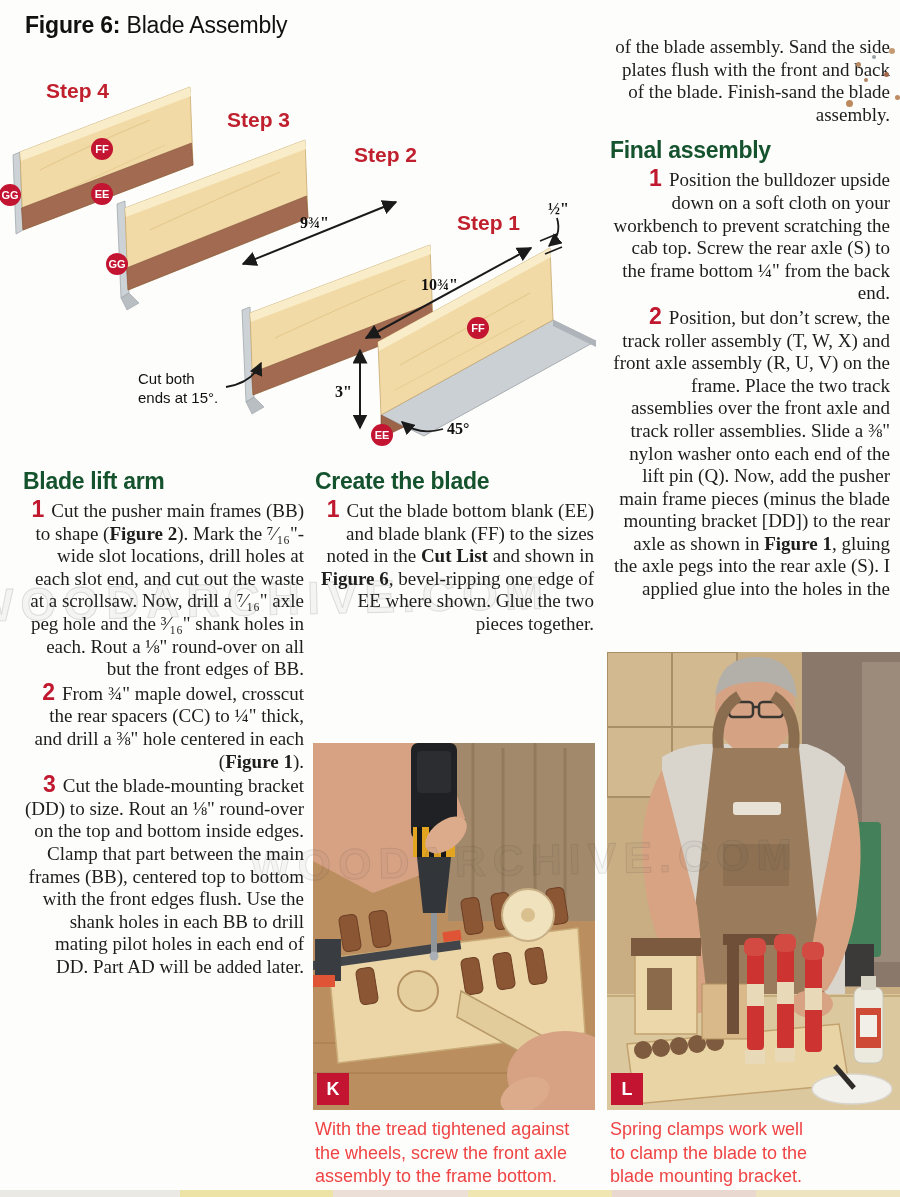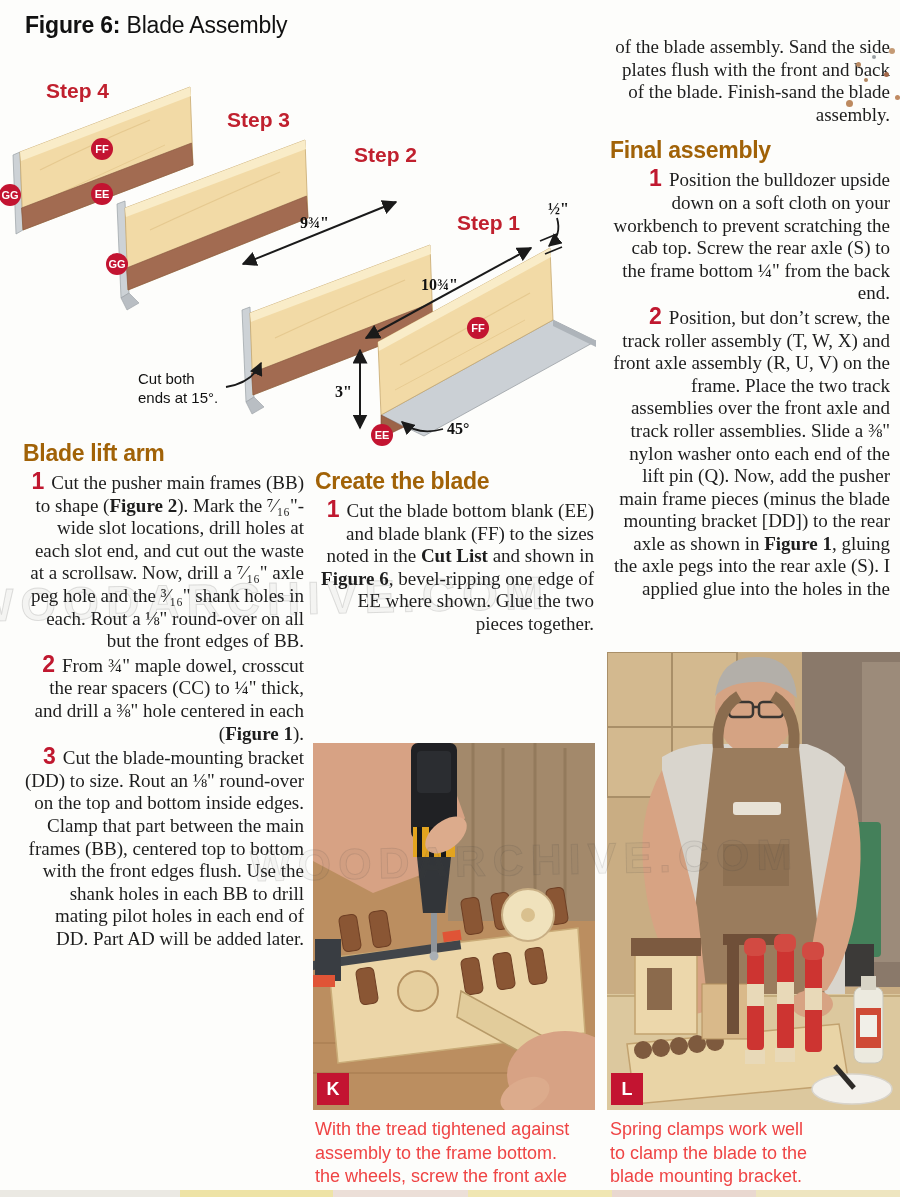--- a/index.html
+++ b/index.html
@@ -12,21 +12,21 @@
   .steplbl{font-family:"Liberation Sans",sans-serif;font-weight:bold;font-size:21px;fill:#c0202e;}
   .dimlbl{font-family:"Liberation Serif",serif;font-weight:bold;font-size:16px;fill:#111;}
   .notelbl{font-family:"Liberation Sans",sans-serif;font-size:15px;fill:#111;}
   .badge-t{font-family:"Liberation Sans",sans-serif;font-weight:bold;font-size:11px;fill:#fff;}
   .col{position:absolute;color:#1d1d1d;}
   .col p.step{margin:0;font-size:19px;line-height:22.6px;text-align:right;}
   .col p.step .b{font-weight:bold;}
   .col .num{font-family:"Liberation Sans",sans-serif;font-weight:bold;font-size:23px;
             color:#c0182f;padding-right:7px;line-height:1;}
   .col h2{font-family:"Liberation Sans",sans-serif;font-weight:bold;font-size:23px;
-          color:#a16207;margin:0 0 3px 0;letter-spacing:-0.3px;}
+          color:#14532d;margin:0 0 3px 0;letter-spacing:-0.3px;}
   .col h2 + p, .col p + h2{margin-top:0;}
   .col p + h2{margin-top:11px;}
   .photo{position:absolute;overflow:hidden;}
   .photo-badge{position:absolute;left:4px;bottom:5px;width:32px;height:32px;background:#c31431;
                color:#fff;font-family:"Liberation Sans",sans-serif;font-weight:bold;font-size:18px;
                display:flex;align-items:center;justify-content:center;}
   .caption{position:absolute;font-family:"Liberation Sans",sans-serif;font-size:18px;
            line-height:23.5px;color:#ef4444;}
   .wm{position:absolute;white-space:nowrap;font-family:"Liberation Sans",sans-serif;font-weight:bold;
       font-size:46px;letter-spacing:7px;color:rgba(80,80,80,0.05);
@@ -148,21 +148,21 @@
     <g>
       <circle cx="478" cy="278" r="11" fill="#c31431"></circle>
       <text class="badge-t" x="478" y="282" text-anchor="middle">FF</text>
     </g>
     <g>
       <circle cx="382" cy="385" r="11" fill="#c31431"></circle>
       <text class="badge-t" x="382" y="389" text-anchor="middle">EE</text>
     </g>
   </svg>
 
-  <div class="col" style="left:23px;top:440px;width:281px;">
+  <div class="col" style="left:23px;top:468px;width:281px;">
       <h2>Blade lift arm</h2>
       <p class="step"><span class="num">1</span><span>Cut the pusher main frames (BB) to shape (</span><span class="b">Figure 2</span><span>). Mark the ⁷⁄₁₆"-wide slot locations, drill holes at each slot end, and cut out the waste at a scrollsaw. Now, drill a ⁷⁄₁₆" axle peg hole and the ³⁄₁₆" shank holes in each. Rout a ⅛" round-over on all but the front edges of BB.</span></p>
       <p class="step"><span class="num">2</span><span>From ¾" maple dowel, crosscut the rear spacers (CC) to ¼" thick, and drill a ⅜" hole centered in each (</span><span class="b">Figure 1</span><span>).</span></p>
       <p class="step"><span class="num">3</span><span>Cut the blade-mounting bracket (DD) to size. Rout an ⅛" round-over on the top and bottom inside edges. Clamp that part between the main frames (BB), centered top to bottom with the front edges flush. Use the shank holes in each BB to drill mating pilot holes in each end of DD. Part AD will be added later.</span></p>
     </div>
   <div class="col" style="left:315px;top:468px;width:279px;">
       <h2>Create the blade</h2>
       <p class="step"><span class="num">1</span><span>Cut the blade bottom blank (EE) and blade blank (FF) to the sizes noted in the </span><span class="b">Cut List</span><span> and shown in </span><span class="b">Figure 6</span><span>, bevel-ripping one edge of EE where shown. Glue the two pieces together.</span></p>
     </div>
   <div class="col" style="left:610px;top:36px;width:280px;">
@@ -289,22 +289,22 @@
         <rect x="254" y="324" width="15" height="14" fill="#d8d4c6"></rect>
         <rect x="249" y="356" width="25" height="40" fill="#cf4a35"></rect>
         <rect x="253" y="363" width="17" height="22" fill="#f1efe8"></rect>
       </g>
     </svg>
     <div class="photo-badge">L</div>
   </div>
 
   <div class="caption" style="left:315px;top:1118px;width:276px;">
     <div>With the tread tightened against</div>
+    <div>the wheels, screw the front axle</div>
     <div>assembly to the frame bottom.</div>
-    <div>the wheels, screw the front axle</div>
   </div>
   <div class="caption" style="left:610px;top:1118px;width:260px;">
     <div>Spring clamps work well</div>
     <div>to clamp the blade to the</div>
     <div>blade mounting bracket.</div>
   </div>
 
   <div class="wm wm1">WOODARCHIVE.COM</div>
   <div class="wm wm2">WOODARCHIVE.COM</div>
 

